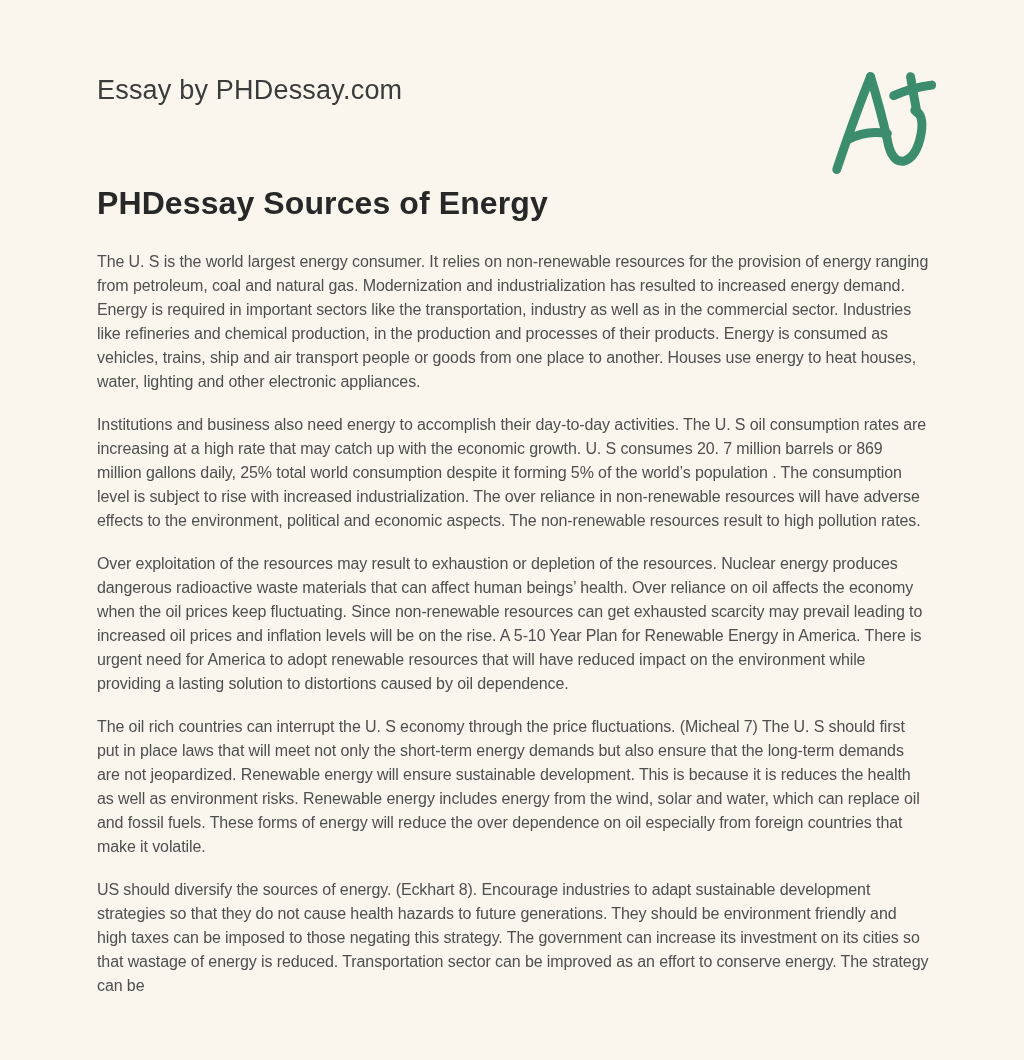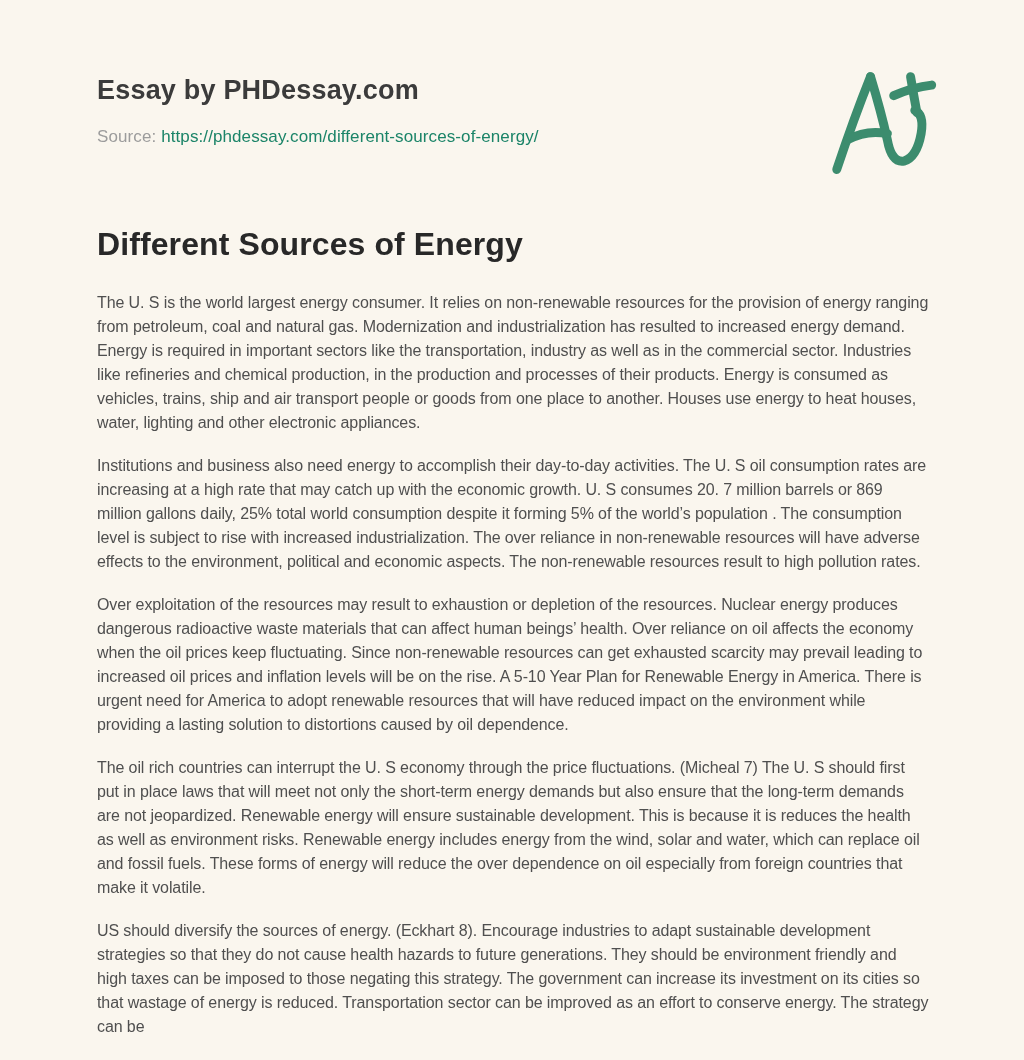--- a/index.html
+++ b/index.html
@@ -12,21 +12,21 @@
     overflow: hidden;
     position: relative;
   }
   .content {
     padding: 0 97px;
     position: relative;
   }
   .byline {
     padding-top: 74px;
     font-size: 27px;
-    font-weight: 700;
+    font-weight: 400;
     color: #3b3b3b;
     letter-spacing: 0.2px;
     line-height: 1.2;
   }
   .source-line {
     margin-top: 21px;
     font-size: 17px;
     color: #9c9c9c;
     letter-spacing: 0.1px;
   }
@@ -63,38 +63,34 @@
   }
 </style>
 </head>
 <body>
 
 <div class="content">
 
   <header>
     <div class="byline">Essay by PHDessay.com</div>
 
-    <div class="source-line">
-      <span>Source:</span>
-      <a href="#">https://phdessay.com/different-sources-of-energy/</a>
-    </div>
 
     <div class="logo">
       <svg viewBox="0 0 110 110" fill="none" stroke="#3c8c6e" stroke-width="8.5" stroke-linecap="round">
         <path d="M14 100 Q30 52 46 12"></path>
         <path d="M46 12 Q56 45 62 72 Q66 94 78 92 Q90 88 94 66 Q97 48 88 44"></path>
         <path d="M24 72 Q42 62 62 66"></path>
         <path d="M84 12 Q87 30 90 46"></path>
         <path d="M68 30 Q86 22 104 20"></path>
       </svg>
     </div>
   </header>
 
   <main>
-    <h1 class="title">Different Sources of Energy</h1>
+    <h1 class="title">PHDessay Sources of Energy</h1>
 
     <div class="essay-body">
       <p>The U. S is the world largest energy consumer. It relies on non-renewable resources for the provision of energy ranging from petroleum, coal and natural gas. Modernization and industrialization has resulted to increased energy demand. Energy is required in important sectors like the transportation, industry as well as in the commercial sector. Industries like refineries and chemical production, in the production and processes of their products. Energy is consumed as vehicles, trains, ship and air transport people or goods from one place to another. Houses use energy to heat houses, water, lighting and other electronic appliances.</p>
       <p>Institutions and business also need energy to accomplish their day-to-day activities. The U. S oil consumption rates are increasing at a high rate that may catch up with the economic growth. U. S consumes 20. 7 million barrels or 869 million gallons daily, 25% total world consumption despite it forming 5% of the world’s population . The consumption level is subject to rise with increased industrialization. The over reliance in non-renewable resources will have adverse effects to the environment, political and economic aspects. The non-renewable resources result to high pollution rates.</p>
       <p>Over exploitation of the resources may result to exhaustion or depletion of the resources. Nuclear energy produces dangerous radioactive waste materials that can affect human beings’ health. Over reliance on oil affects the economy when the oil prices keep fluctuating. Since non-renewable resources can get exhausted scarcity may prevail leading to increased oil prices and inflation levels will be on the rise. A 5-10 Year Plan for Renewable Energy in America. There is urgent need for America to adopt renewable resources that will have reduced impact on the environment while providing a lasting solution to distortions caused by oil dependence.</p>
       <p>The oil rich countries can interrupt the U. S economy through the price fluctuations. (Micheal 7) The U. S should first put in place laws that will meet not only the short-term energy demands but also ensure that the long-term demands are not jeopardized. Renewable energy will ensure sustainable development. This is because it is reduces the health as well as environment risks. Renewable energy includes energy from the wind, solar and water, which can replace oil and fossil fuels. These forms of energy will reduce the over dependence on oil especially from foreign countries that make it volatile.</p>
       <p>US should diversify the sources of energy. (Eckhart 8). Encourage industries to adapt sustainable development strategies so that they do not cause health hazards to future generations. They should be environment friendly and high taxes can be imposed to those negating this strategy. The government can increase its investment on its cities so that wastage of energy is reduced. Transportation sector can be improved as an effort to conserve energy. The strategy can be</p>
     </div>
   </main>
 

